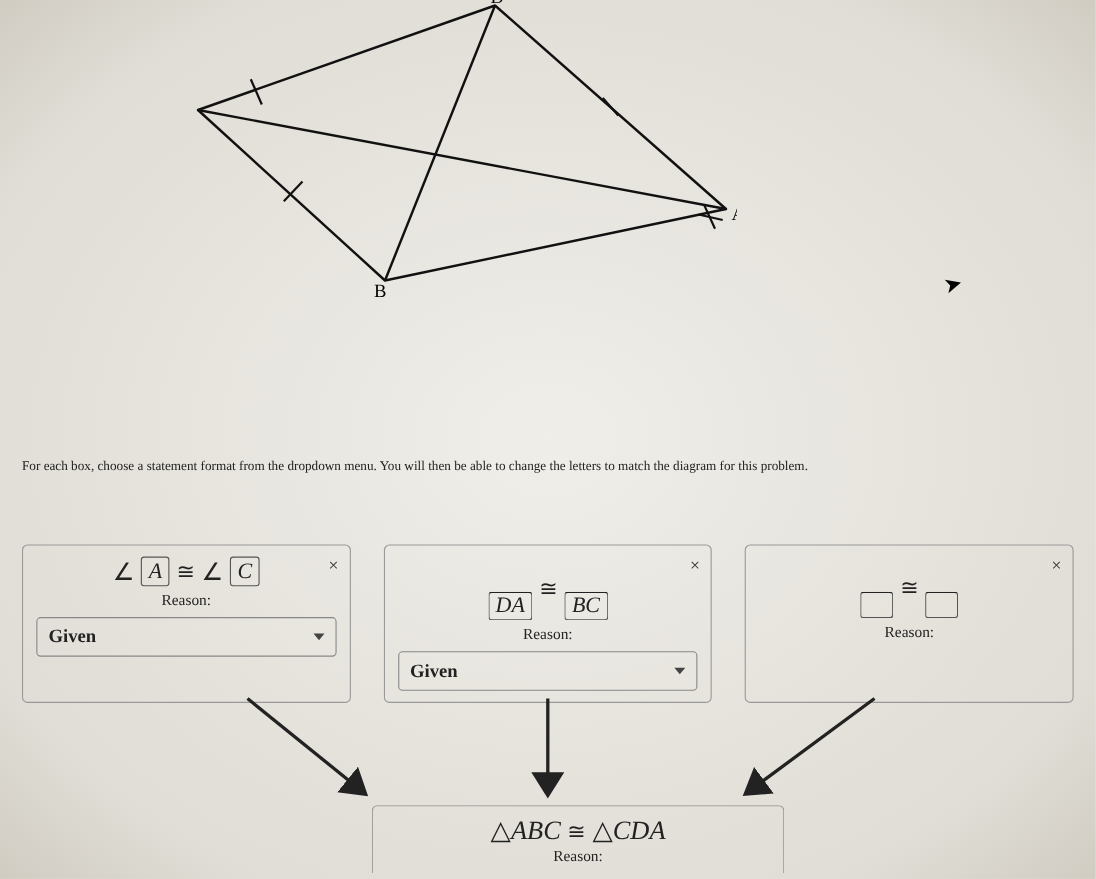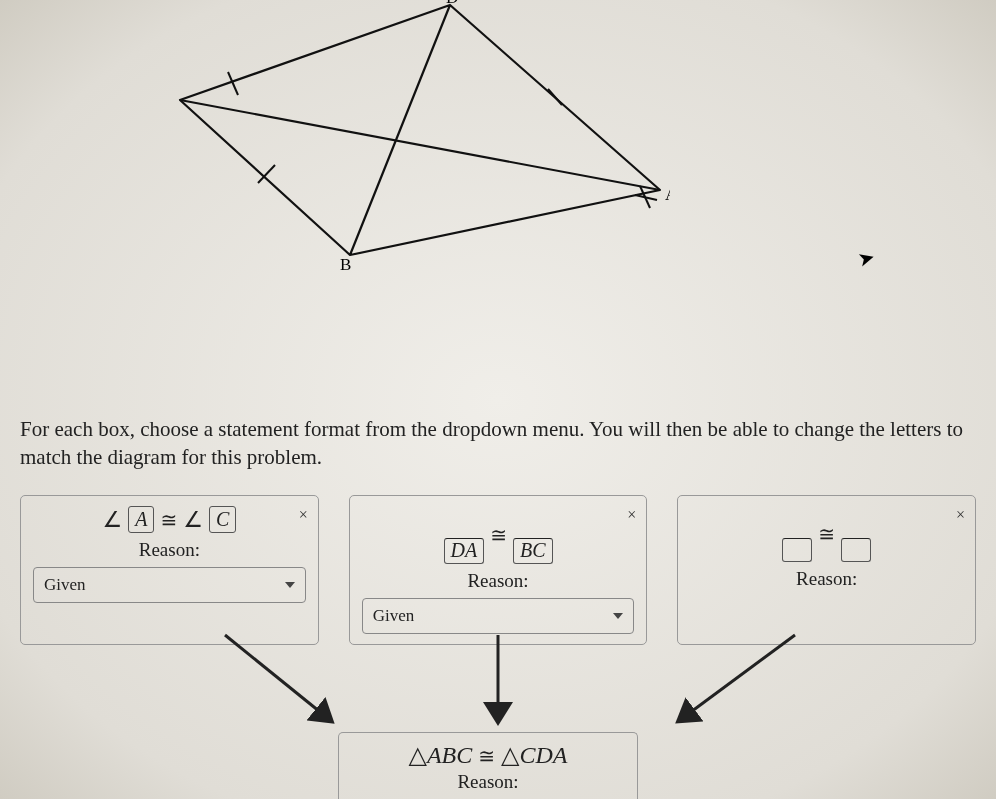--- a/index.html
+++ b/index.html
@@ -25,21 +25,21 @@
     top: 0;
     left: 170px;
     width: 500px;
     height: 270px;
   }
   .instructions {
     position: absolute;
     top: 415px;
     left: 20px;
     right: 20px;
-    font-size: 21px;
+    font-size: 12px;
     line-height: 1.35;
   }
   .proof-row {
     position: absolute;
     top: 495px;
     left: 20px;
     right: 20px;
     display: flex;
     gap: 30px;
     justify-content: flex-start;
@@ -96,53 +96,54 @@
   .angle-sym {
     font-style: normal;
     font-size: 22px;
   }
   .cong {
     font-style: normal;
     font-size: 20px;
   }
   .reason-label {
     text-align: center;
-    font-size: 19px;
+    font-size: 14px;
     margin-bottom: 6px;
   }
   .reason-select {
     border: 1px solid #888;
     border-radius: 4px;
     padding: 7px 10px;
     font-size: 17px;
     display: flex;
     justify-content: space-between;
     align-items: center;
     cursor: pointer;
     background: rgba(255,255,255,0.05);
+    font-weight: bold;
   }
   .caret {
     width: 0; height: 0;
     border-left: 5px solid transparent;
     border-right: 5px solid transparent;
     border-top: 6px solid #444;
   }
   .arrows {
     position: absolute;
     top: 625px;
     left: 0;
     width: 996px;
     height: 120px;
     pointer-events: none;
   }
   .conclusion {
     position: absolute;
     top: 732px;
     left: 338px;
-    width: 300px;
+    width: 375px;
     border: 1px solid #999;
     border-top-left-radius: 5px;
     border-top-right-radius: 5px;
     border-bottom: none;
     padding: 8px 12px 0 12px;
     text-align: center;
   }
   .conclusion .tri-stmt {
     font-size: 24px;
     font-style: italic;

